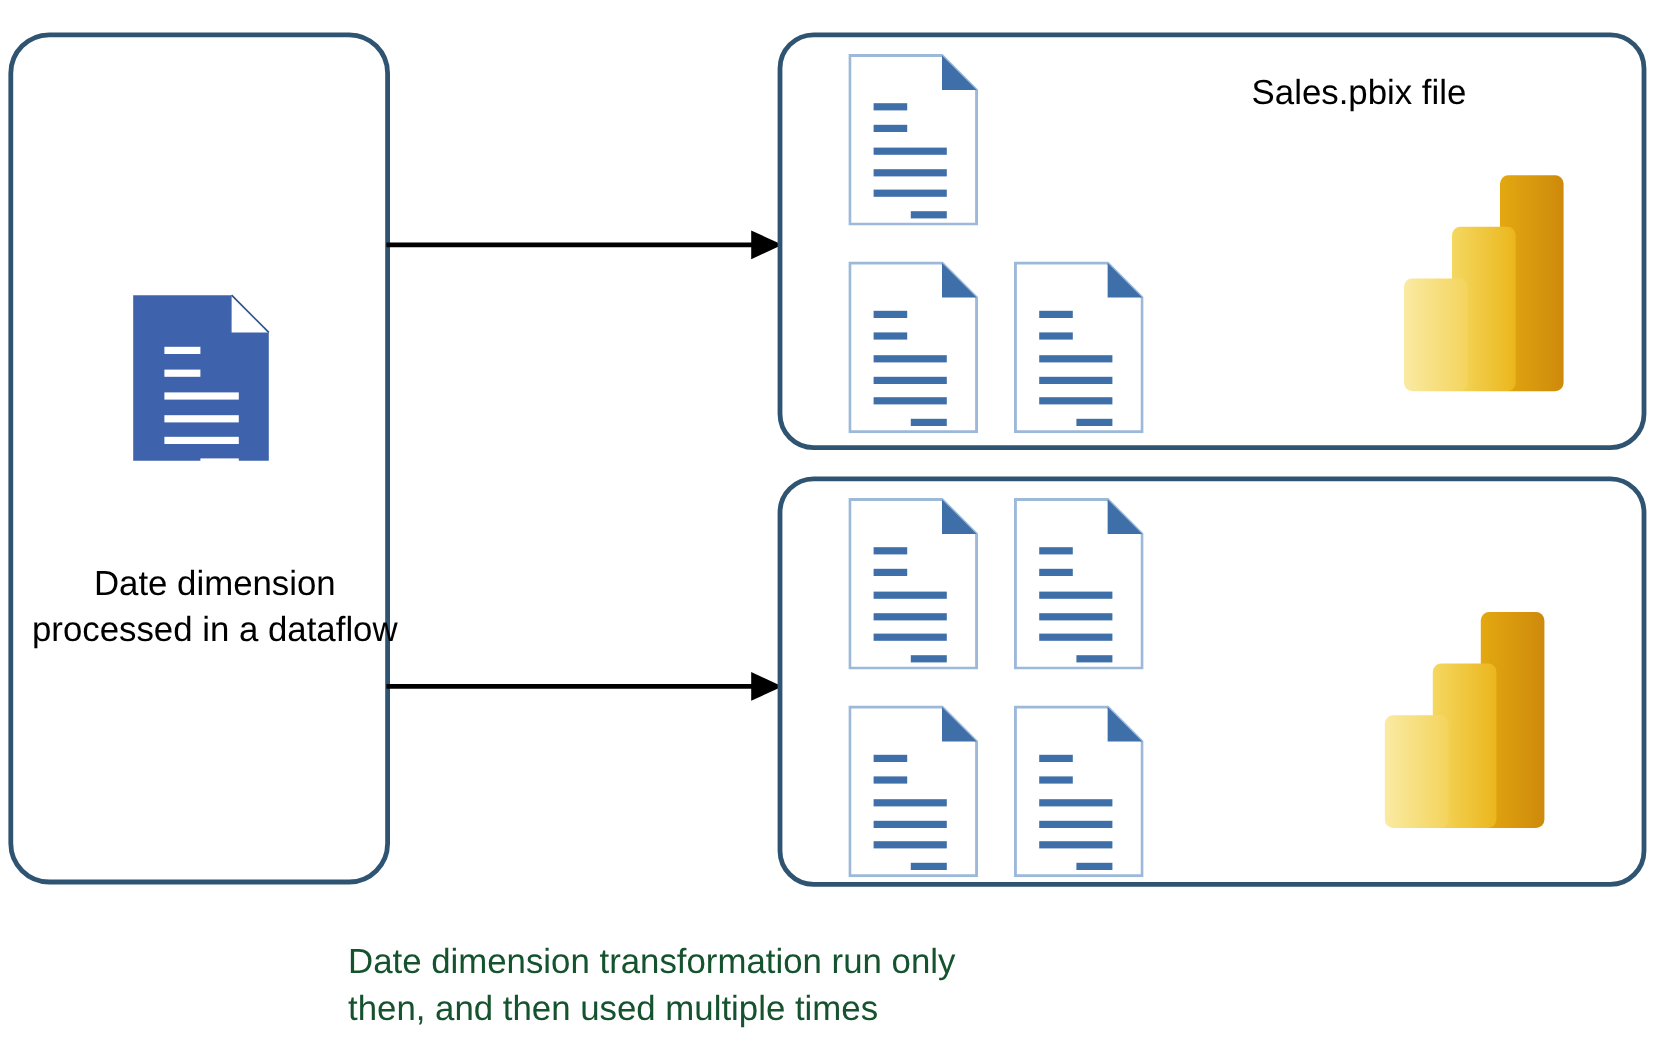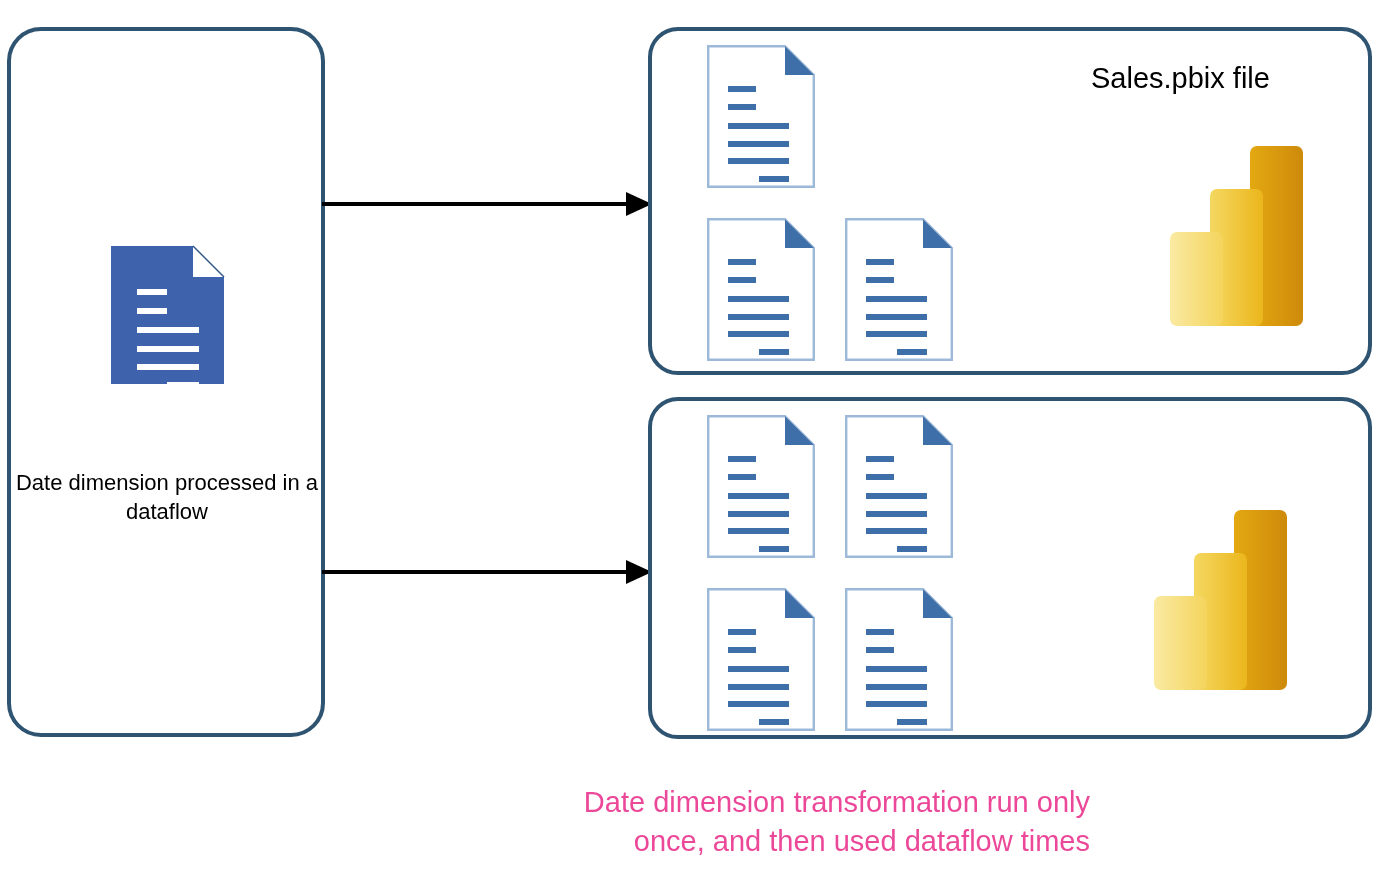--- a/index.html
+++ b/index.html
@@ -33,43 +33,43 @@
 
   
   .box-label {
     position: absolute;
     color: #000000;
     font-size: 29px;
     line-height: 1.15;
     white-space: nowrap;
     text-align: center;
   }
-  #label-sales     { left: 1043px; top: 62px; margin-left: 48px;  }
+  #label-sales     { left: 1043px; top: 62px;  }
   #label-inventory { left: 1023px; top: 439px; }
 
   
   #dataflow-text {
     position: absolute;
-    left: 12px;
+    left: 24px;
     top: 468px;
     width: 310px;
     text-align: center;
     color: #000000;
-    font-size: 22px;
+    font-size: 29px;
     line-height: 1.32;
   }
 
   
   #caption {
     position: absolute;
     left: 290px;
     top: 783px;
     width: 800px;
-    text-align: right;
-    color: #ec4899;
+    text-align: left;
+    color: #14532d;
     font-size: 29px;
     line-height: 1.35;
   }
   #caption .cap-line { display: block; }
 
   
   .arrow { position: absolute; }
 
   
   .doc {
@@ -275,16 +275,16 @@
         </linearGradient>
       </defs>
       <rect x="84" y="2" width="53" height="180" rx="7" fill="url(#pbiDark2)"></rect>
       <rect x="44" y="45" width="53" height="137" rx="7" fill="url(#pbiMid2)"></rect>
       <rect x="4" y="88" width="53" height="94" rx="7" fill="url(#pbiLight2)"></rect>
     </svg>
   </div>
 
   <div id="caption">
     <span class="cap-line">Date dimension transformation run only</span>
-    <span class="cap-line">once, and then used dataflow times</span>
+    <span class="cap-line">then, and then used multiple times</span>
   </div>
 
 </div>
 
 </body></html>

